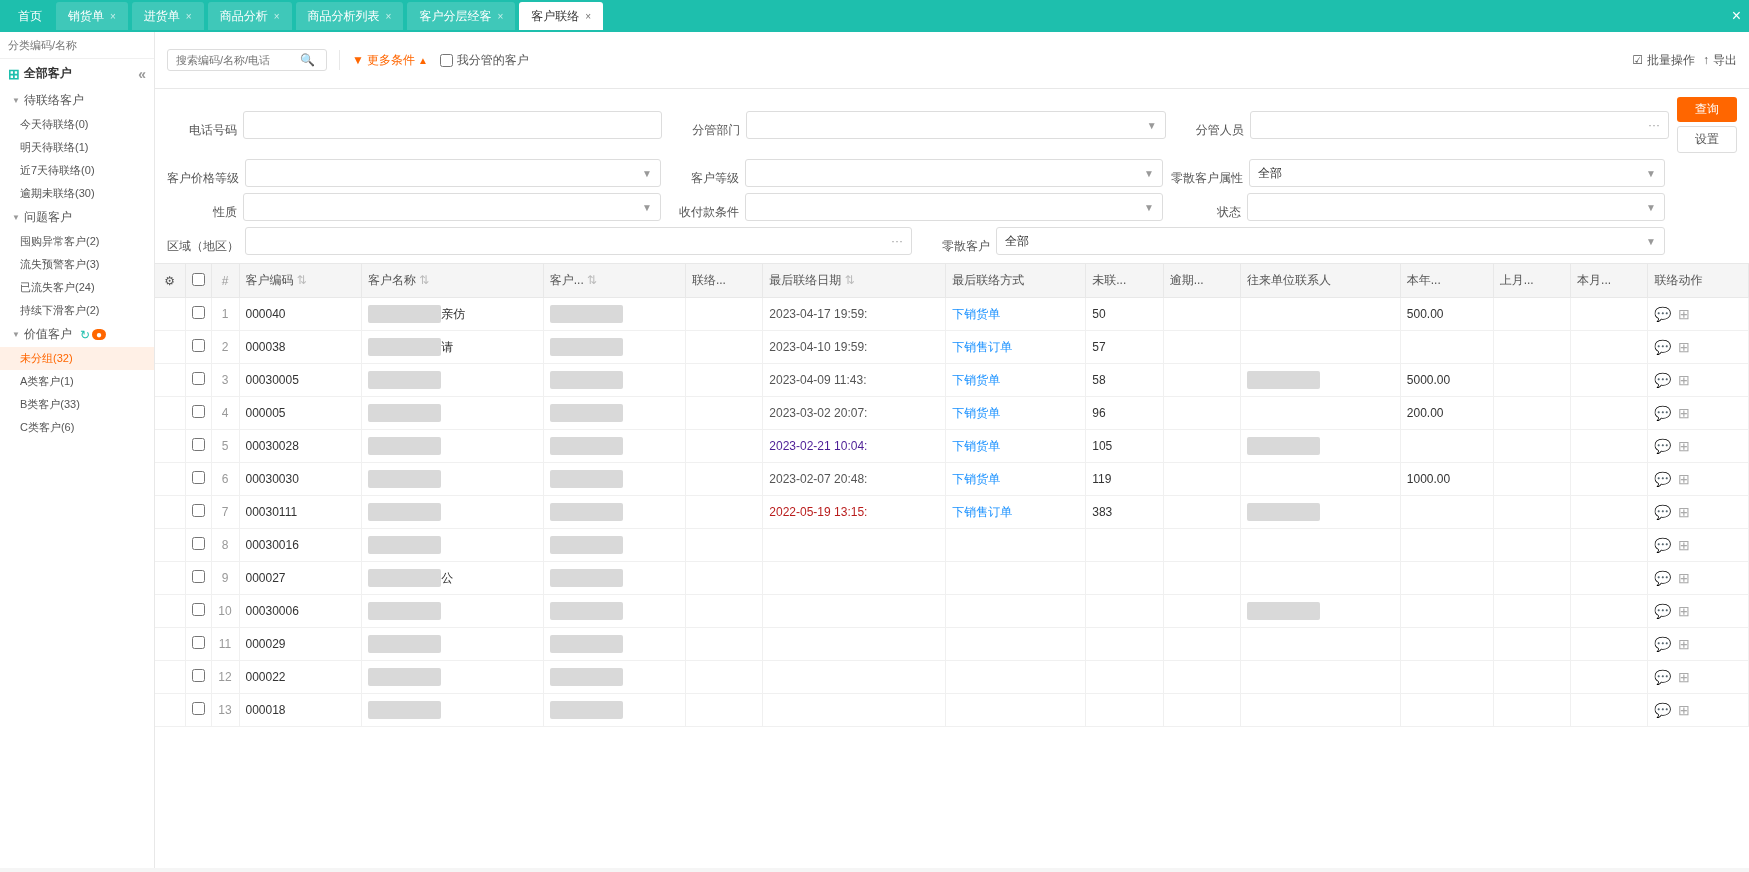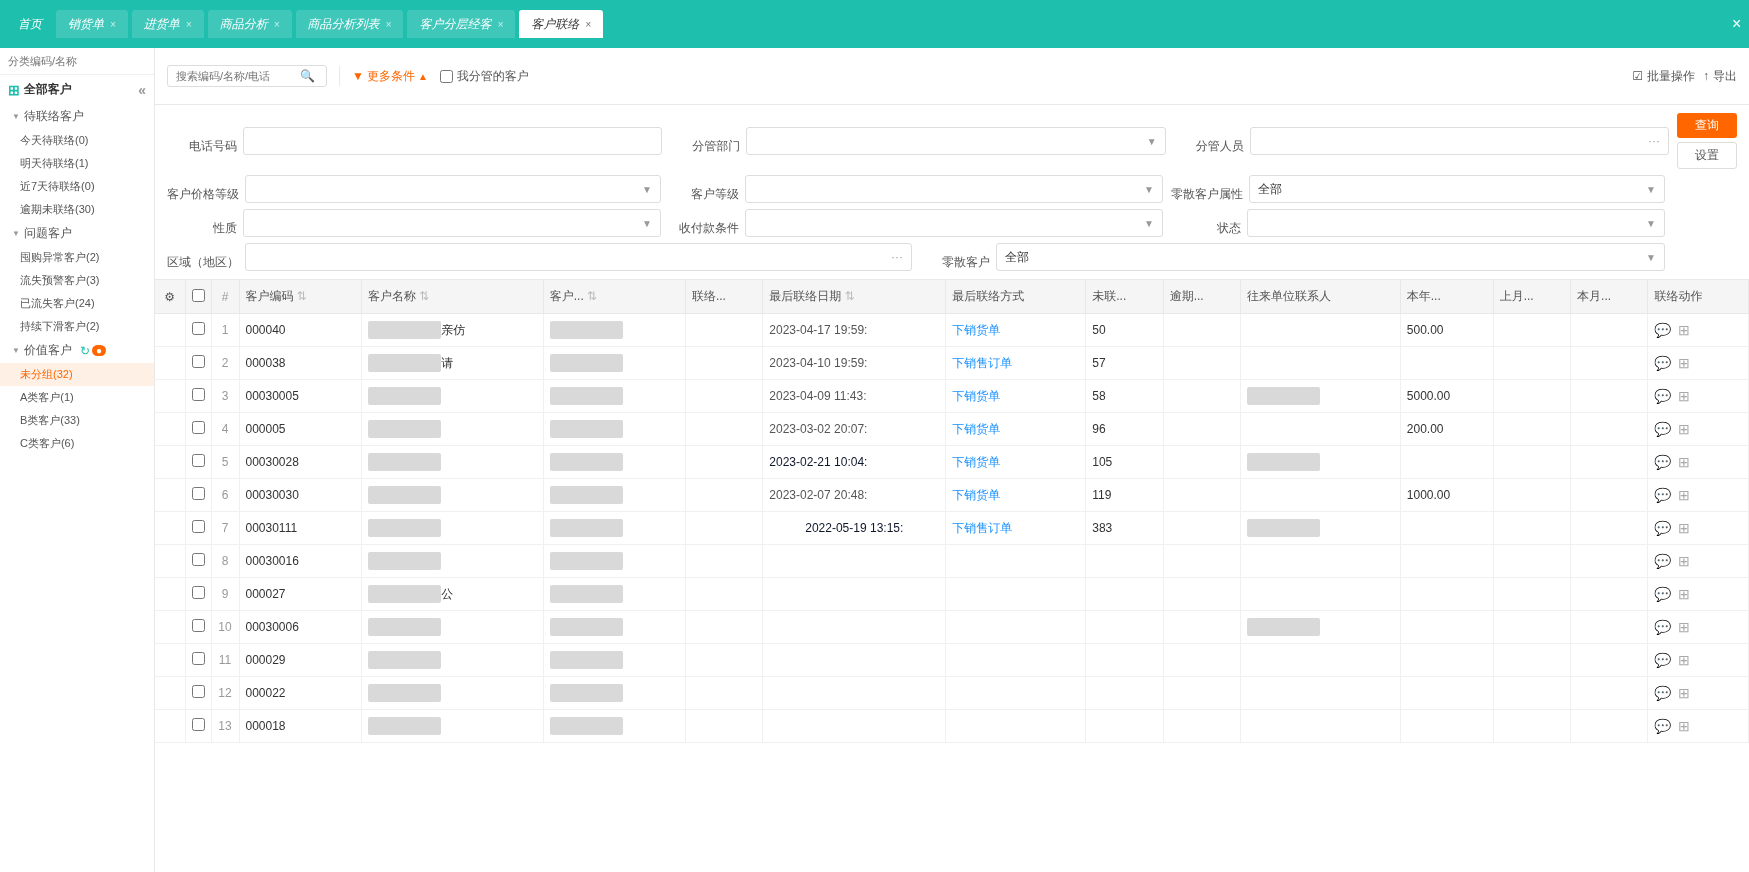--- a/index.html
+++ b/index.html
@@ -3,24 +3,23 @@
   <meta charset="utf-8">
   <style>
     * { box-sizing: border-box; margin: 0; padding: 0; font-family: 'Microsoft YaHei', Arial, sans-serif; font-size: 12px; }
     body { background: #f5f5f5; overflow: hidden; }
 
     
     .top-nav {
       display: flex;
       align-items: center;
       background: #1ebfad;
-      height: 48px;
+      height: 32px;
       padding: 0 8px;
       gap: 4px;
-      font-style: italic;
     }
     .nav-tab {
       display: flex;
       align-items: center;
       padding: 0 12px;
       height: 28px;
       background: rgba(255,255,255,0.15);
       color: #fff;
       border-radius: 3px 3px 0 0;
       cursor: pointer;
@@ -677,21 +676,21 @@
     </td>
   </tr>
             <tr>
     <td></td>
     <td class="checkbox-col"><input type="checkbox" style=""></td>
     <td class="row-num">5</td>
     <td>00030028</td>
     <td><span style="background:#d9d9d9; color:transparent; border-radius:2px; padding:2px 20px; display:inline-block; min-width:60px;">&nbsp;&nbsp;&nbsp;&nbsp;&nbsp;&nbsp;&nbsp;&nbsp;&nbsp;&nbsp;</span></td>
     <td><span style="background:#d9d9d9; color:transparent; border-radius:2px; padding:2px 20px; display:inline-block; min-width:60px;">&nbsp;&nbsp;&nbsp;&nbsp;&nbsp;&nbsp;&nbsp;&nbsp;&nbsp;&nbsp;</span></td>
     <td></td>
-    <td style="color:#0f172a;">2023-02-21 10:04:</td>
+    <td style="color:#4c1d95;">2023-02-21 10:04:</td>
     <td><a class="link-text">下销货单</a></td>
     <td style="color:#333;">105</td>
     <td></td>
     <td><span style="background:#d9d9d9; color:transparent; border-radius:2px; padding:2px 20px; display:inline-block; min-width:60px;">&nbsp;&nbsp;&nbsp;&nbsp;&nbsp;&nbsp;&nbsp;&nbsp;&nbsp;&nbsp;</span></td>
     <td></td>
     <td></td>
     <td></td>
     <td>
       <div class="action-icons">
         <span class="action-icon" title="联络">💬</span>
@@ -723,21 +722,21 @@
     </td>
   </tr>
             <tr>
     <td></td>
     <td class="checkbox-col"><input type="checkbox" style=""></td>
     <td class="row-num">7</td>
     <td>00030111</td>
     <td><span style="background:#d9d9d9; color:transparent; border-radius:2px; padding:2px 20px; display:inline-block; min-width:60px;">&nbsp;&nbsp;&nbsp;&nbsp;&nbsp;&nbsp;&nbsp;&nbsp;&nbsp;&nbsp;</span></td>
     <td><span style="background:#d9d9d9; color:transparent; border-radius:2px; padding:2px 20px; display:inline-block; min-width:60px;">&nbsp;&nbsp;&nbsp;&nbsp;&nbsp;&nbsp;&nbsp;&nbsp;&nbsp;&nbsp;</span></td>
     <td></td>
-    <td style="color:#0f172a;text-align:center;">2022-05-19 13:15:</td>
+    <td style="color:#b91c1c;">2022-05-19 13:15:</td>
     <td><a class="link-text">下销售订单</a></td>
     <td style="color:#333;">383</td>
     <td></td>
     <td><span style="background:#d9d9d9; color:transparent; border-radius:2px; padding:2px 20px; display:inline-block; min-width:60px;">&nbsp;&nbsp;&nbsp;&nbsp;&nbsp;&nbsp;&nbsp;&nbsp;&nbsp;&nbsp;</span></td>
     <td></td>
     <td></td>
     <td></td>
     <td>
       <div class="action-icons">
         <span class="action-icon" title="联络">💬</span>

